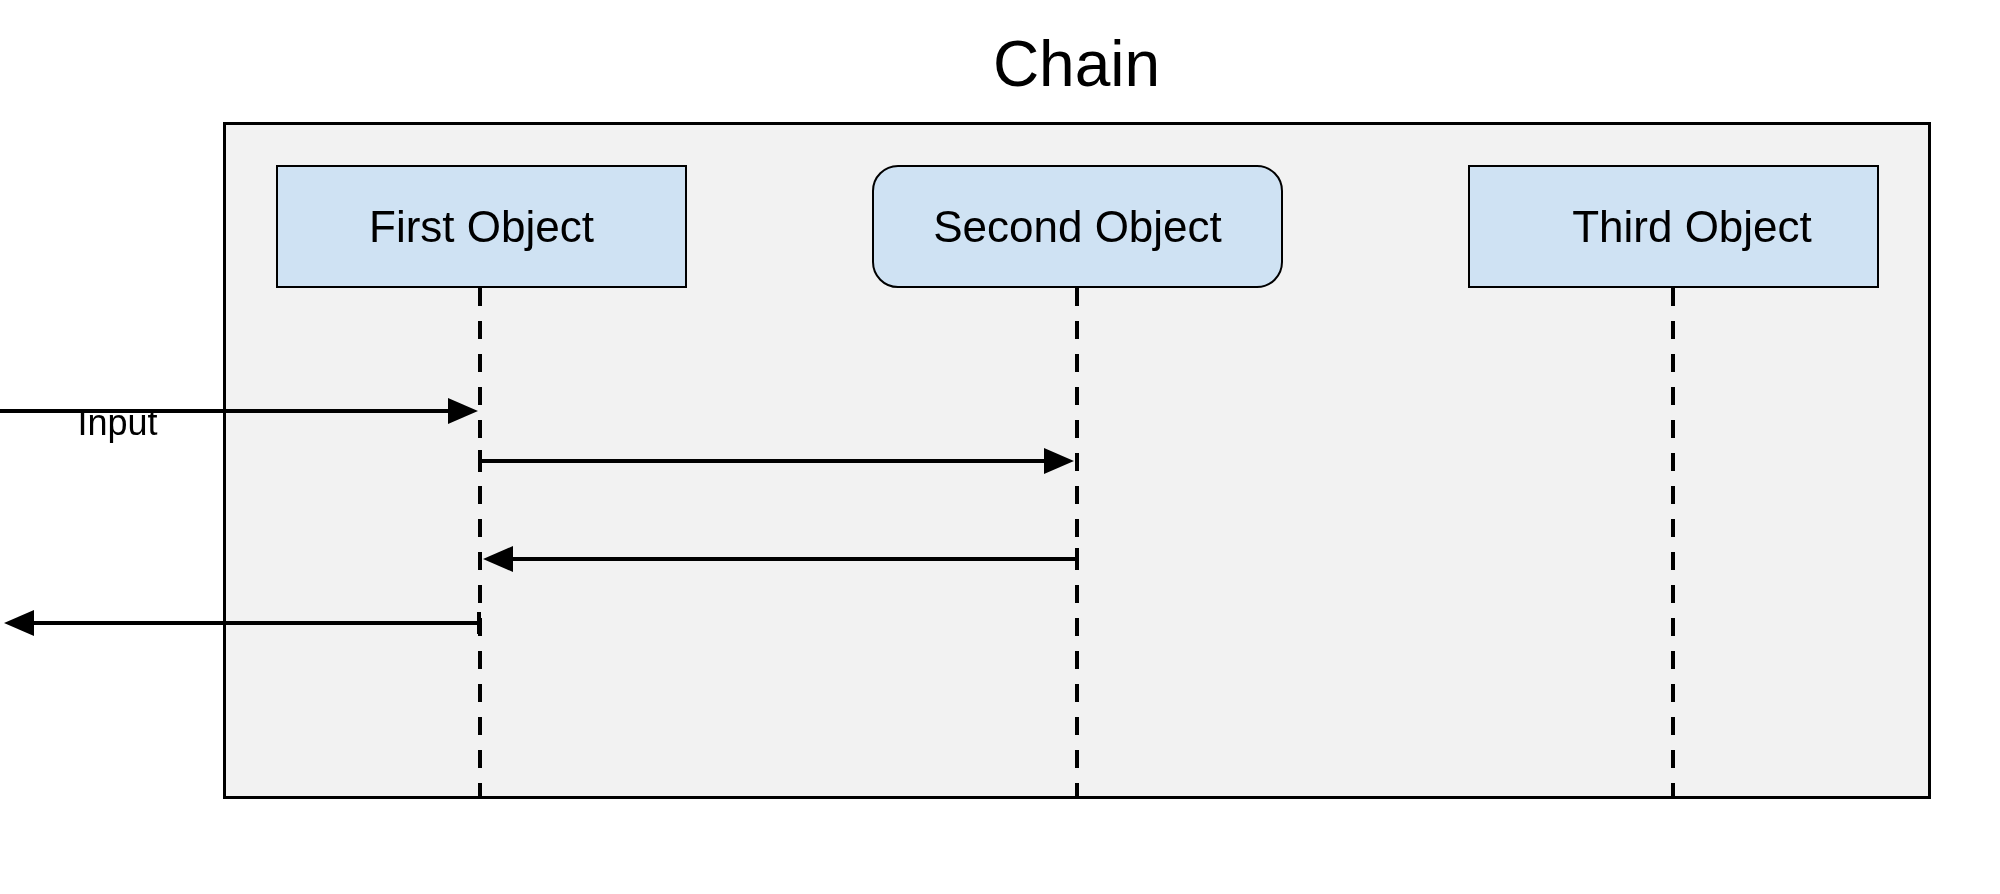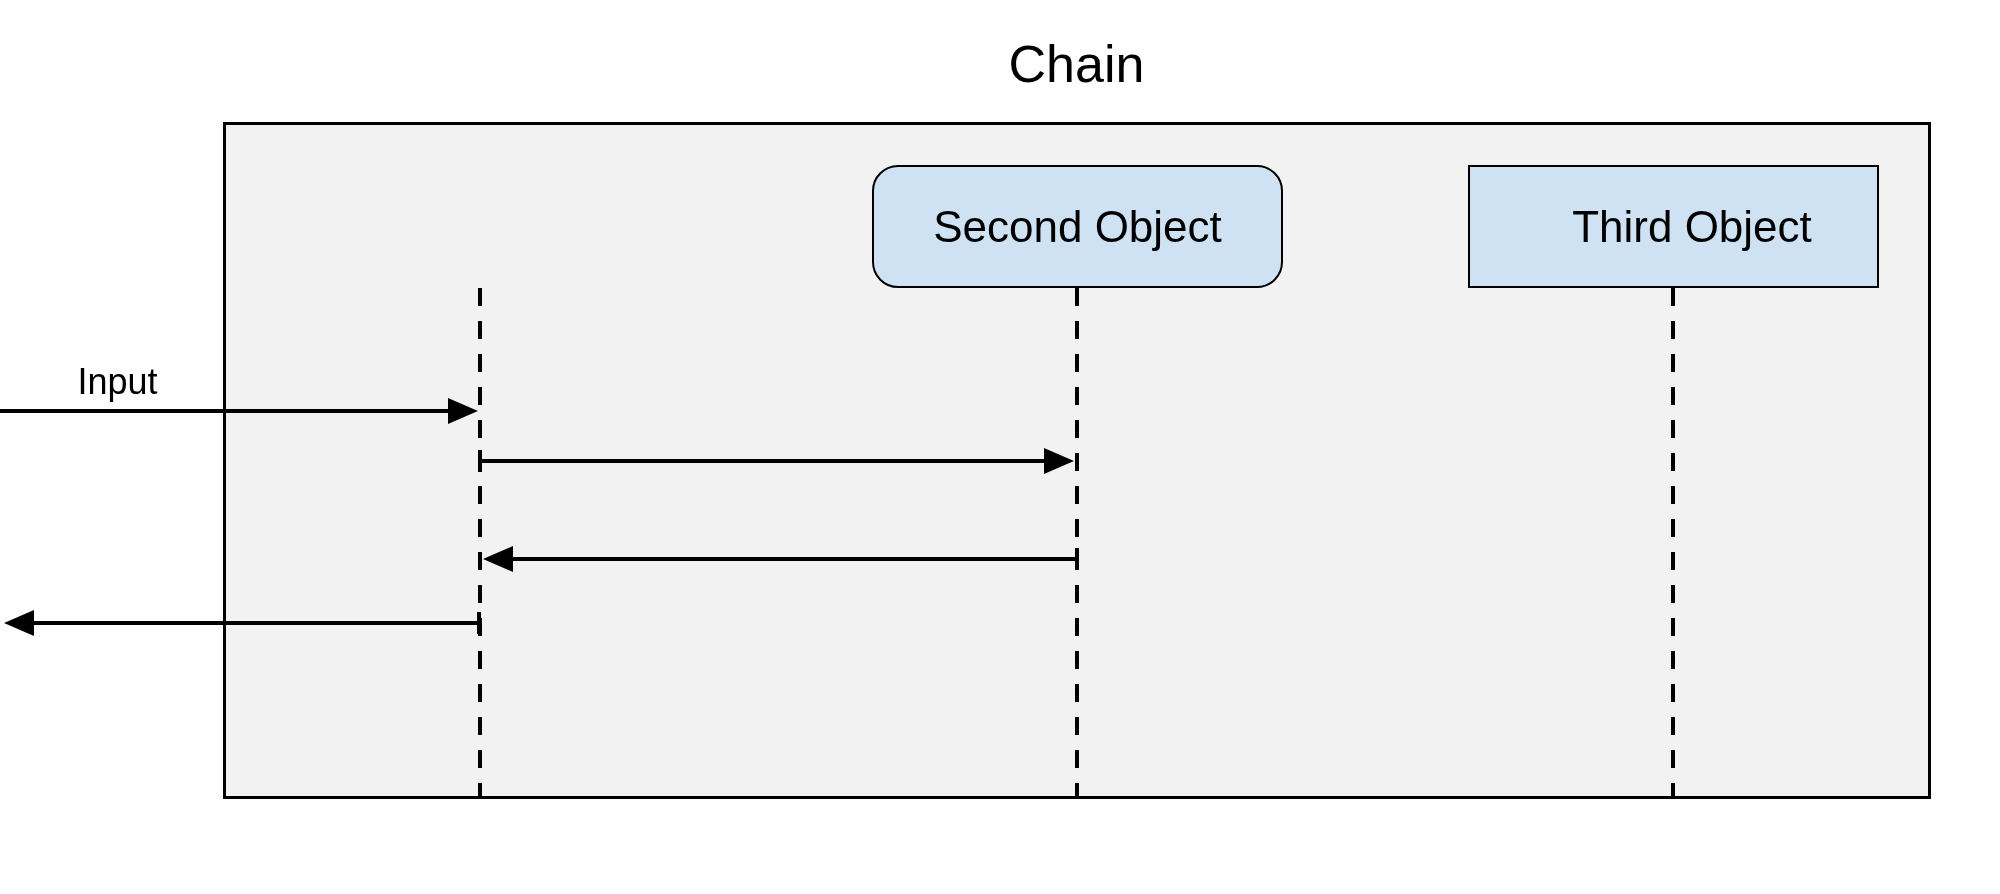--- a/index.html
+++ b/index.html
@@ -22,21 +22,21 @@
     color: var(--text);
     overflow: hidden;
   }
   .title {
     position: absolute;
     left: 223px;
     top: 24px;
     width: 1707px;
     height: 80px;
     line-height: 80px;
-    font-size: 52px;
+    font-size: 64px;
     text-align: center;
     color: var(--text);
     z-index: 4;
   }
   .frame {
     position: absolute;
     left: 223px;
     top: 122px;
     width: 1708px;
     height: 677px;
@@ -73,33 +73,37 @@
   .overlay polygon { fill: var(--line); stroke: none; }
   .msg-label {
     position: absolute;
     left: 0;
     width: 235px;
     height: 40px;
     line-height: 40px;
     text-align: center;
     z-index: 4;
     color: var(--text);
+    margin-top: 41px;
   }
   .msg-label.input { top: 362px; font-size: 36px; }
   .msg-label.response { top: 572px; font-size: 34px; }
 </style>
 </head>
 <body>
 
 <div class="stage">
 
   <div class="title">Chain</div>
 
   <div class="frame"></div>
 
+  <div class="actor actor-1">
+    <span>First Object</span>
+  </div>
   <div class="actor actor-2">
     <span>Second Object</span>
   </div>
   <div class="actor actor-3">
     <span>Third Object</span>
   </div>
 
   <svg class="overlay" width="2000" height="894" viewBox="0 0 2000 894" xmlns="http://www.w3.org/2000/svg">
 
     <line class="lifeline" x1="480" y1="288" x2="480" y2="797"></line>

